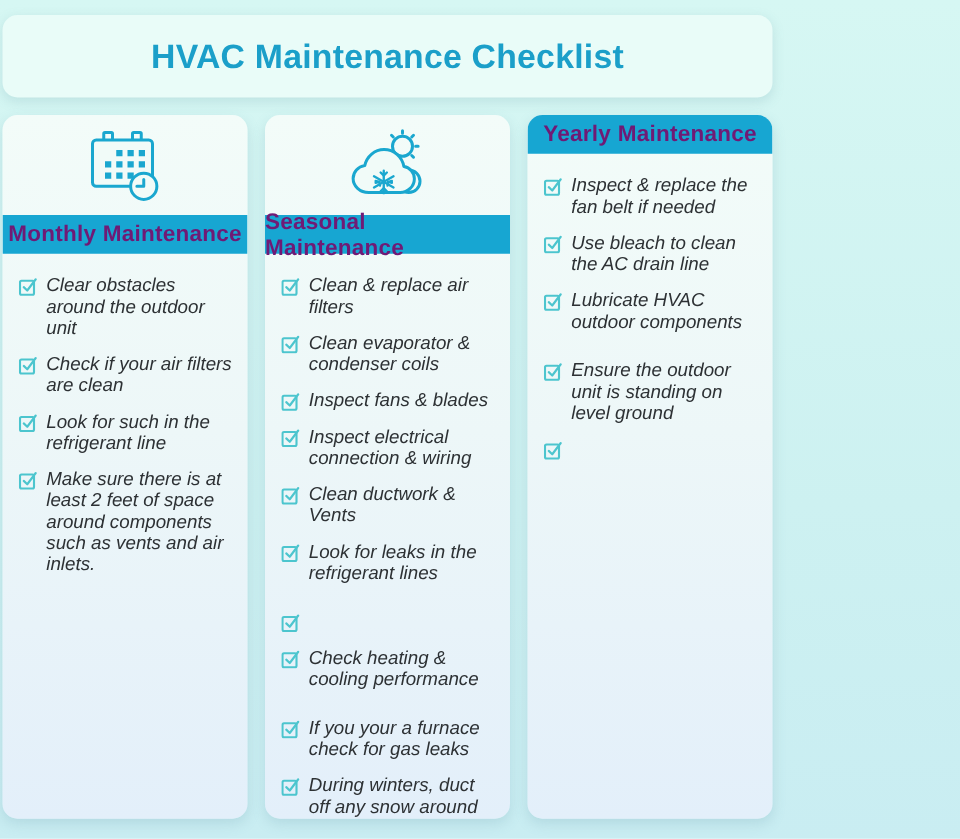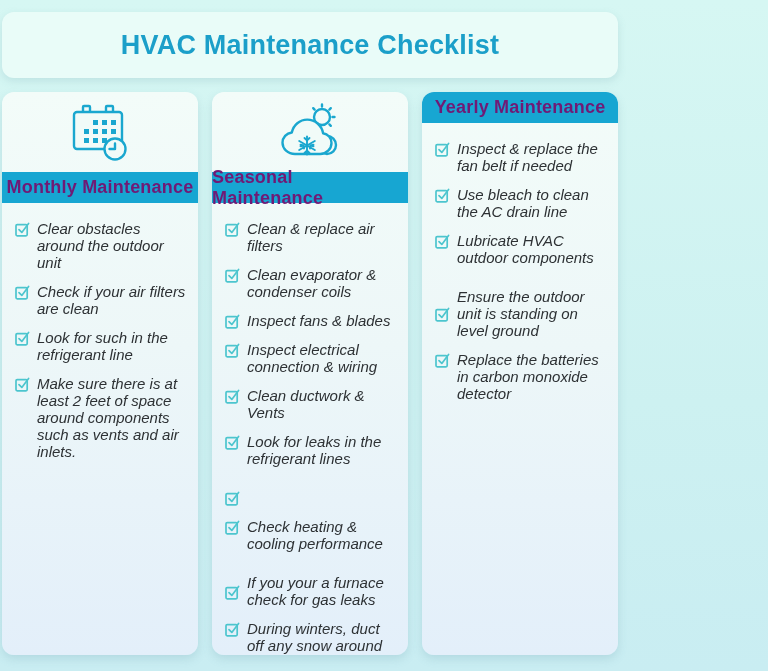--- a/index.html
+++ b/index.html
@@ -30,21 +30,21 @@
   .bar{
     height:31px;flex:none;background:#17a6d2;color:#701a75;
     font-size:18px;font-weight:bold;letter-spacing:.2px;
     display:flex;align-items:center;justify-content:center;
   }
   .list{padding:17px 8px 0 13px;}
   .item{
     display:flex;align-items:flex-start;gap:7px;
     margin-bottom:12px;font-size:15px;line-height:17px;color:#2d3134;font-style:italic;
   }
-  .item.gap{margin-top:22px;align-items:center;}
+  .item.gap{margin-top:22px;}
   .chk{flex:none;margin-top:1px;}
   .icon-stroke{stroke:#1aa7cf;fill:none;stroke-width:2.4;stroke-linecap:round;stroke-linejoin:round;}
   .icon-fill{fill:#1aa7cf;stroke:none;}
   .icon-bgfill{fill:#f1fbf8;}
   .cal-num{fill:#1aa7cf;font-family:"Liberation Sans",sans-serif;font-weight:bold;font-size:19px;}
 </style>
 </head>
 <body>
 
 <div class="page">
@@ -237,19 +237,18 @@
               <rect x="1" y="3.6" width="11.2" height="11.2" rx="1.2" fill="none" stroke="#4cc5ce" stroke-width="1.7"></rect>
               <path d="M4 8.7 L6.8 11.4 L13.6 2.4" fill="none" stroke="#4cc5ce" stroke-width="1.7" stroke-linecap="round" stroke-linejoin="round"></path>
             </svg>
           <span>Ensure the outdoor unit is standing on level ground</span>
         </div>
         <div class="item">
           <svg class="chk" width="15" height="16" viewBox="0 0 15 16">
               <rect x="1" y="3.6" width="11.2" height="11.2" rx="1.2" fill="none" stroke="#4cc5ce" stroke-width="1.7"></rect>
               <path d="M4 8.7 L6.8 11.4 L13.6 2.4" fill="none" stroke="#4cc5ce" stroke-width="1.7" stroke-linecap="round" stroke-linejoin="round"></path>
             </svg>
-          <span>Replace the batteries in carbon monoxide detector</span>
         </div>
       </div>
     </div>
 
   </div>
 </div>
 
 </body></html>

